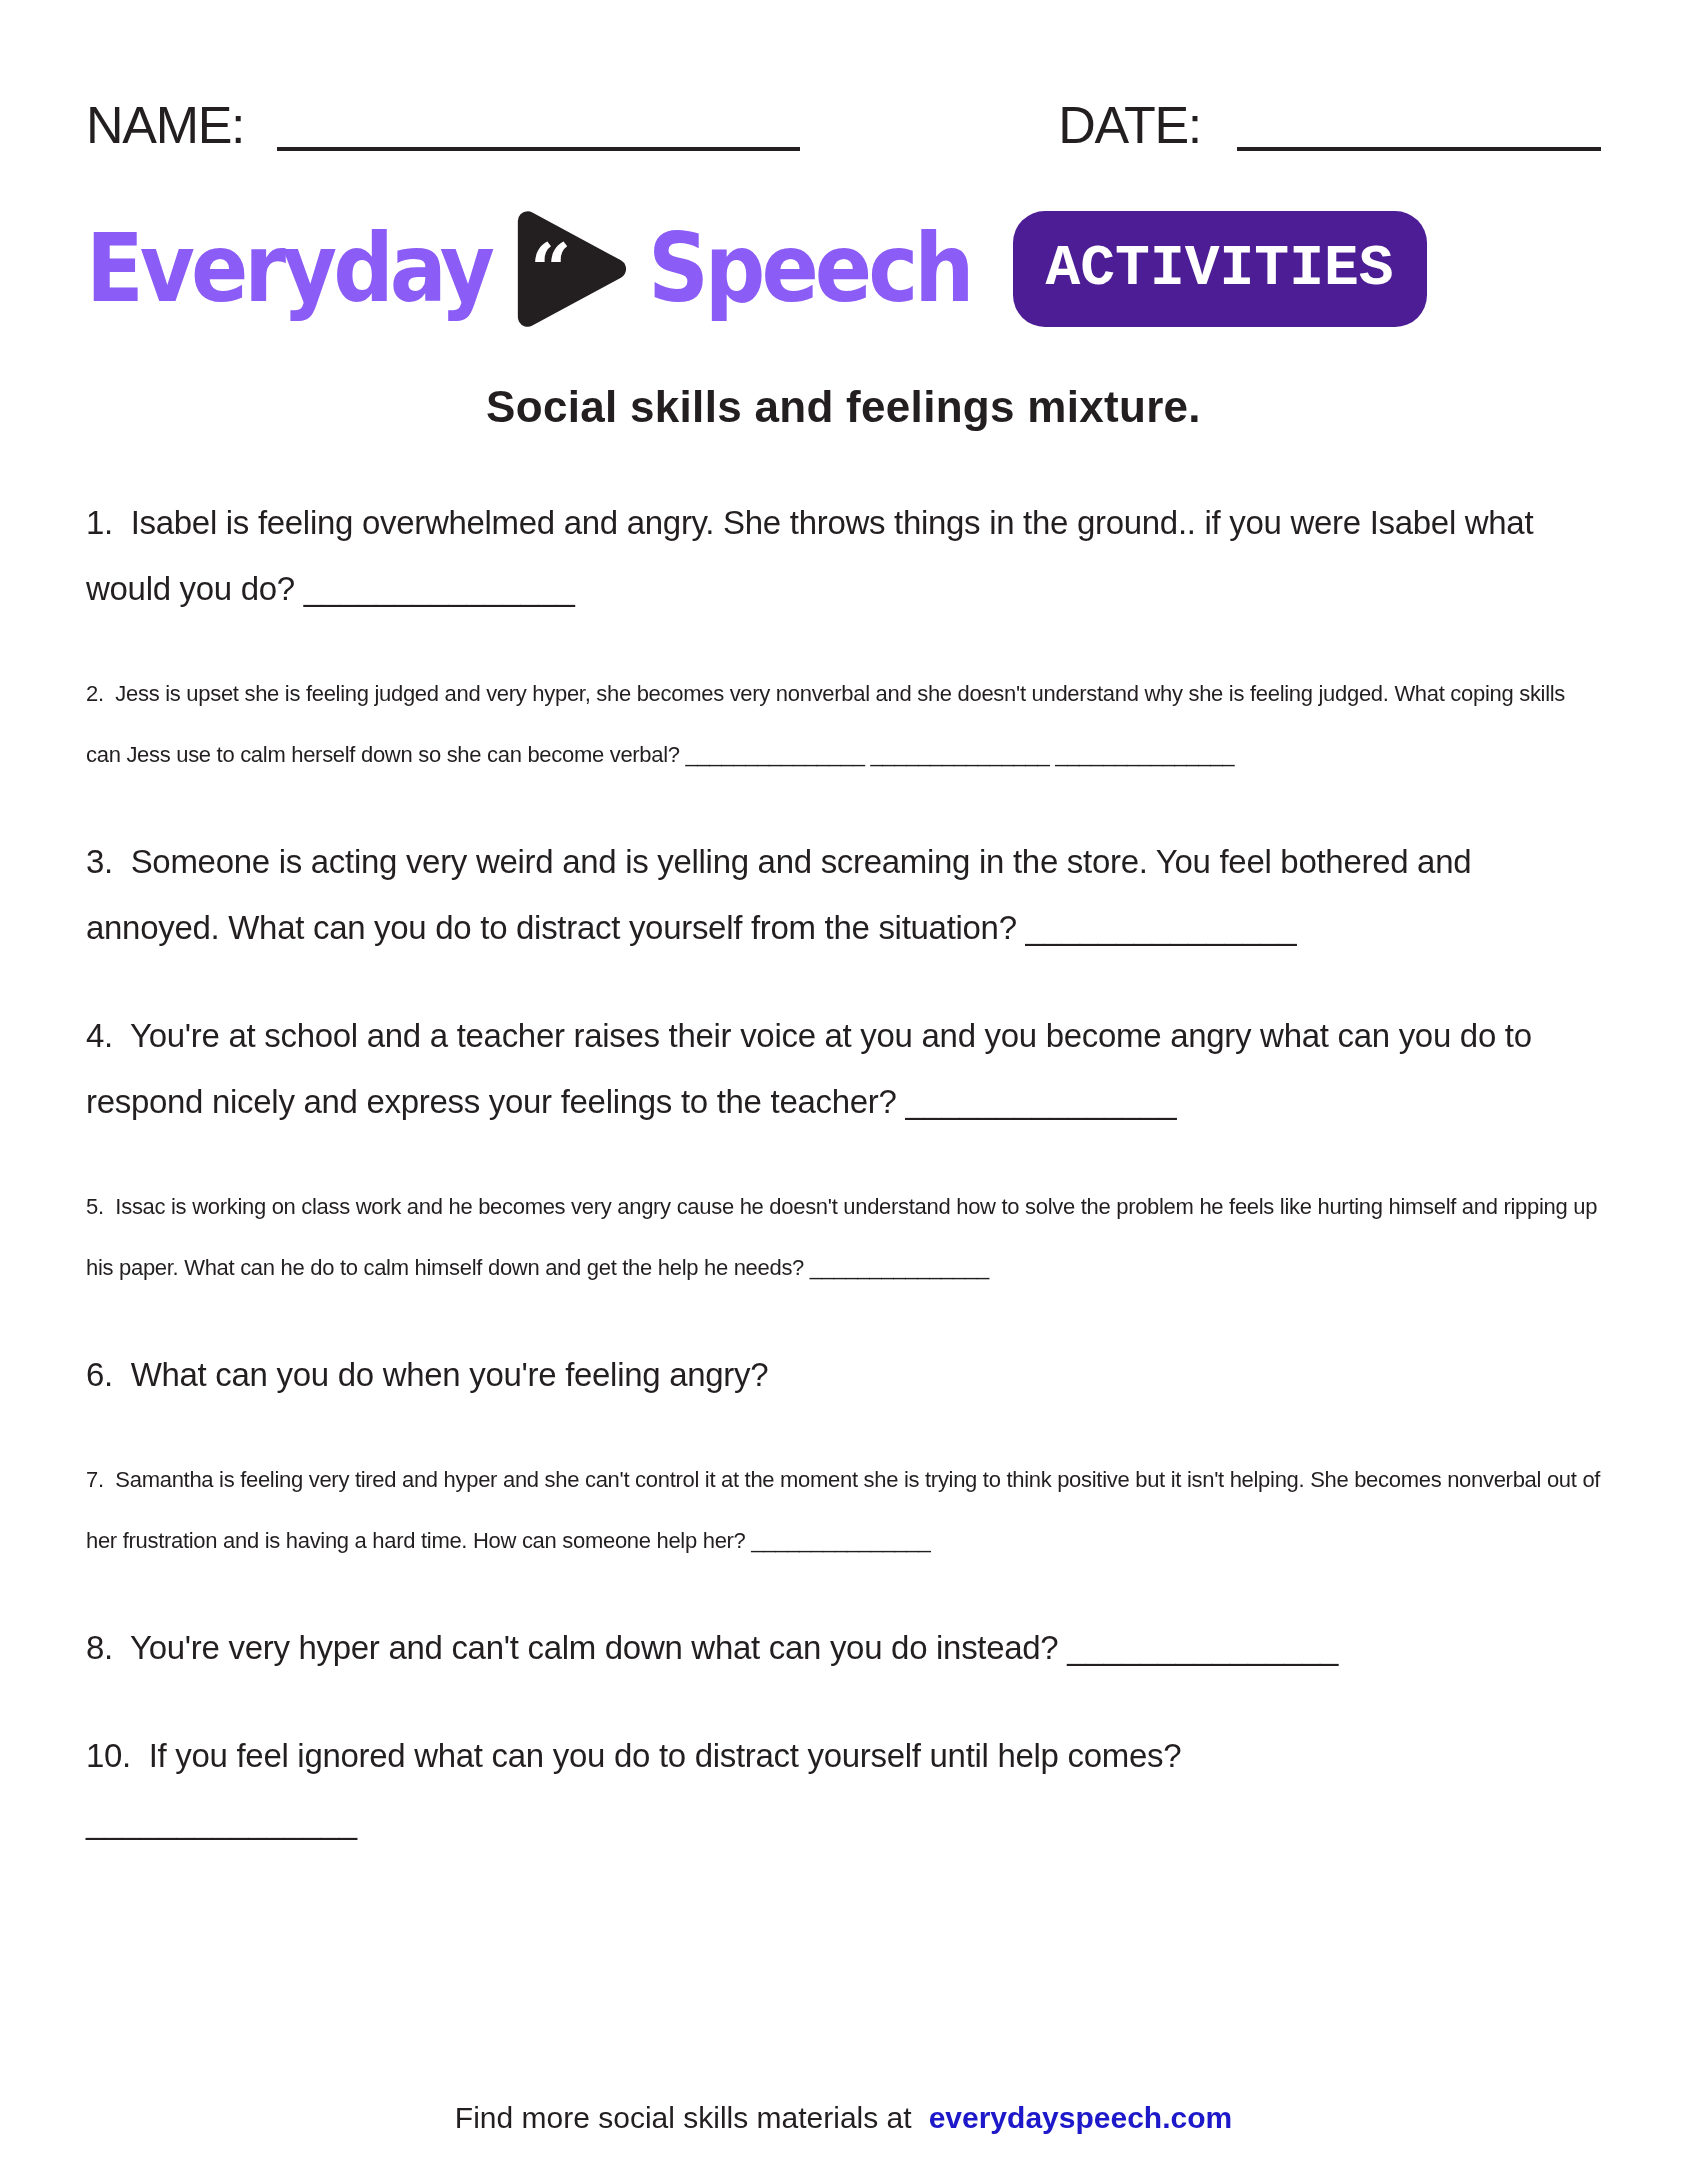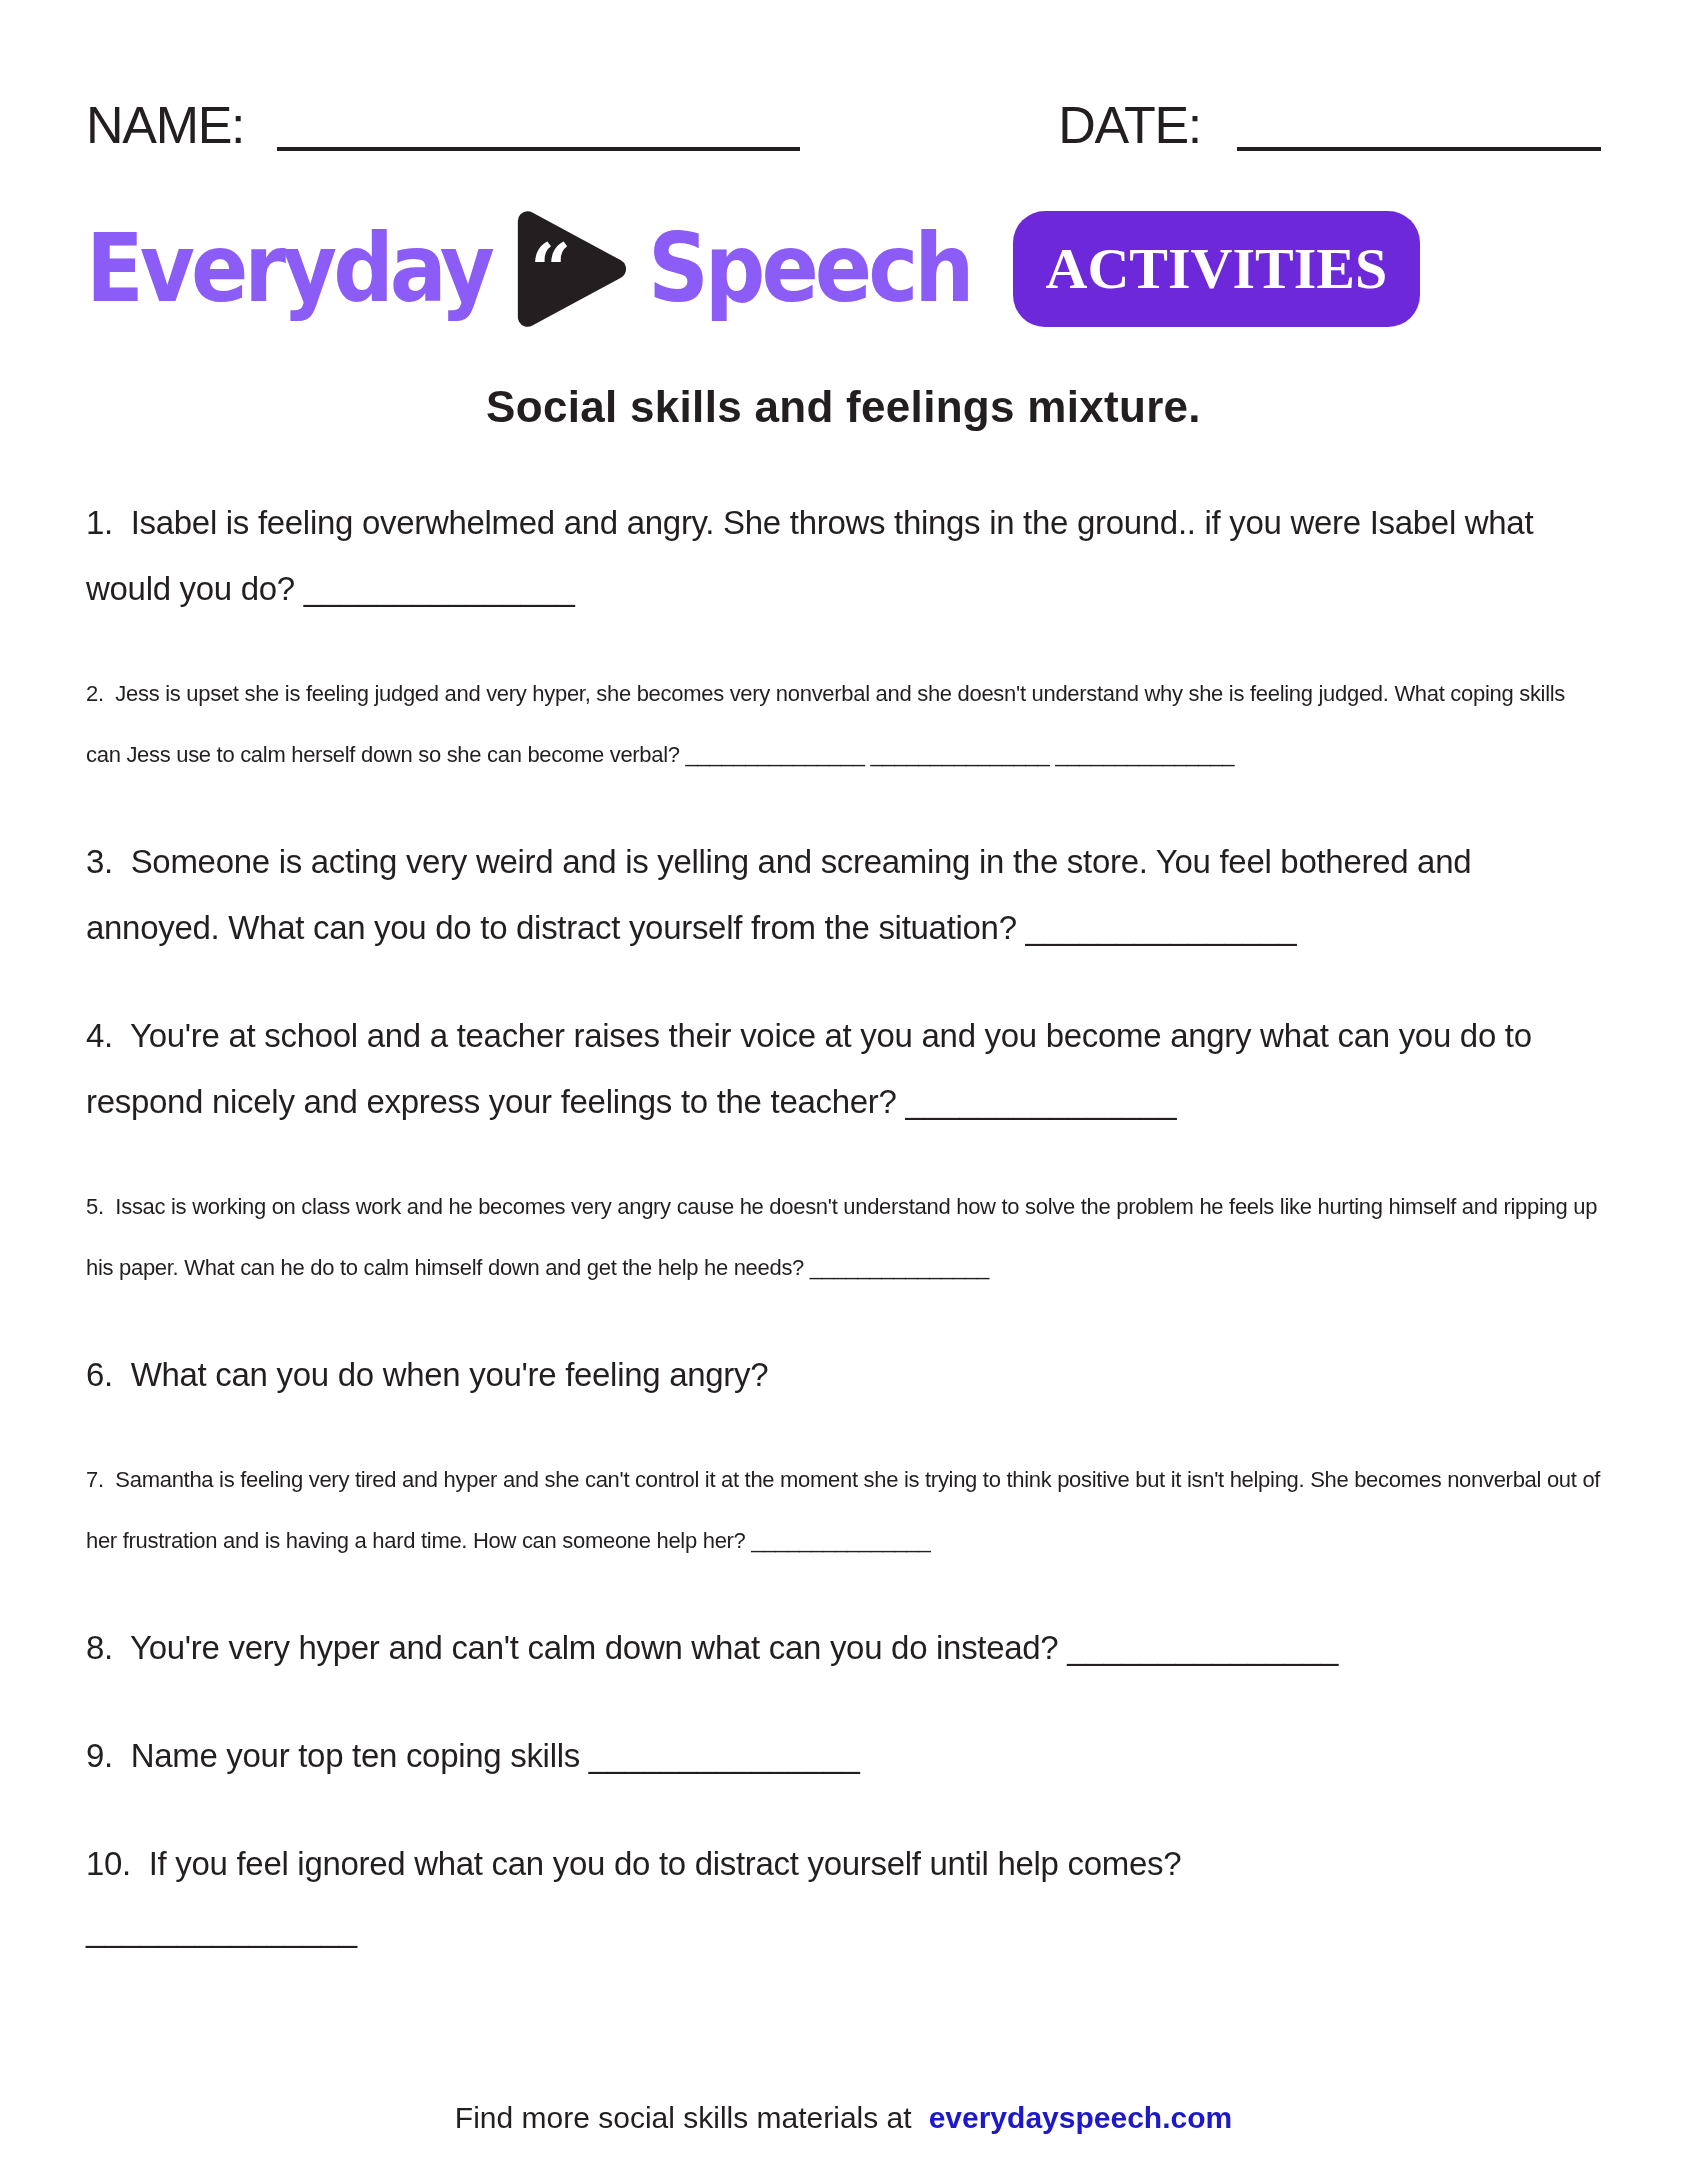--- a/index.html
+++ b/index.html
@@ -28,22 +28,22 @@
   
   .logo-row { margin-top:53px; display:flex; align-items:center; }
   .brand-word {
     font-family:"DejaVu Sans", sans-serif;
     font-size:94px; font-weight:700; letter-spacing:-4px;
     font-stretch:condensed; line-height:1; color:#8b5cf6;
   }
   .logo-icon { margin:0 17px; display:inline-flex; }
   .badge {
     margin-left:42px;
-    background:#6d28d9; color:#ffffff;
-    font-family:Liberation Serif, serif;
+    background:#4c1d95; color:#ffffff;
+    font-family:Liberation Mono, monospace;
     font-size:58px; font-weight:700; letter-spacing:0px;
     font-stretch:condensed;
     padding:29px 33px; border-radius:32px; line-height:1;
     white-space:nowrap;
   }
 
   
   .title {
     margin-top:48px; text-align:center;
     font-size:44px; font-weight:700; letter-spacing:0.3px;
@@ -101,21 +101,20 @@
 
   <div class="questions">
     <p class="q large">1.  Isabel is feeling overwhelmed and angry. She throws things in the ground.. if you were Isabel what would you do? _______________</p>
     <p class="q small">2.  Jess is upset she is feeling judged and very hyper, she becomes very nonverbal and she doesn't understand why she is feeling judged. What coping skills can Jess use to calm herself down so she can become verbal? _______________ _______________ _______________</p>
     <p class="q large">3.  Someone is acting very weird and is yelling and screaming in the store. You feel bothered and annoyed. What can you do to distract yourself from the situation? _______________</p>
     <p class="q large">4.  You're at school and a teacher raises their voice at you and you become angry what can you do to respond nicely and express your feelings to the teacher? _______________</p>
     <p class="q small">5.  Issac is working on class work and he becomes very angry cause he doesn't understand how to solve the problem he feels like hurting himself and ripping up his paper. What can he do to calm himself down and get the help he needs? _______________</p>
     <p class="q large">6.  What can you do when you're feeling angry?</p>
     <p class="q small">7.  Samantha is feeling very tired and hyper and she can't control it at the moment she is trying to think positive but it isn't helping. She becomes nonverbal out of her frustration and is having a hard time. How can someone help her? _______________</p>
     <p class="q large">8.  You're very hyper and can't calm down what can you do instead? _______________</p>
-    <p class="q large">9.  Name your top ten coping skills _______________</p>
     <p class="q large">10.  If you feel ignored what can you do to distract yourself until help comes?
 _______________</p>
   </div>
 
   <p class="footer">
     <span>Find more social skills materials at</span><a class="footer-link">everydayspeech.com</a>
   </p>
 
 </div>
 

